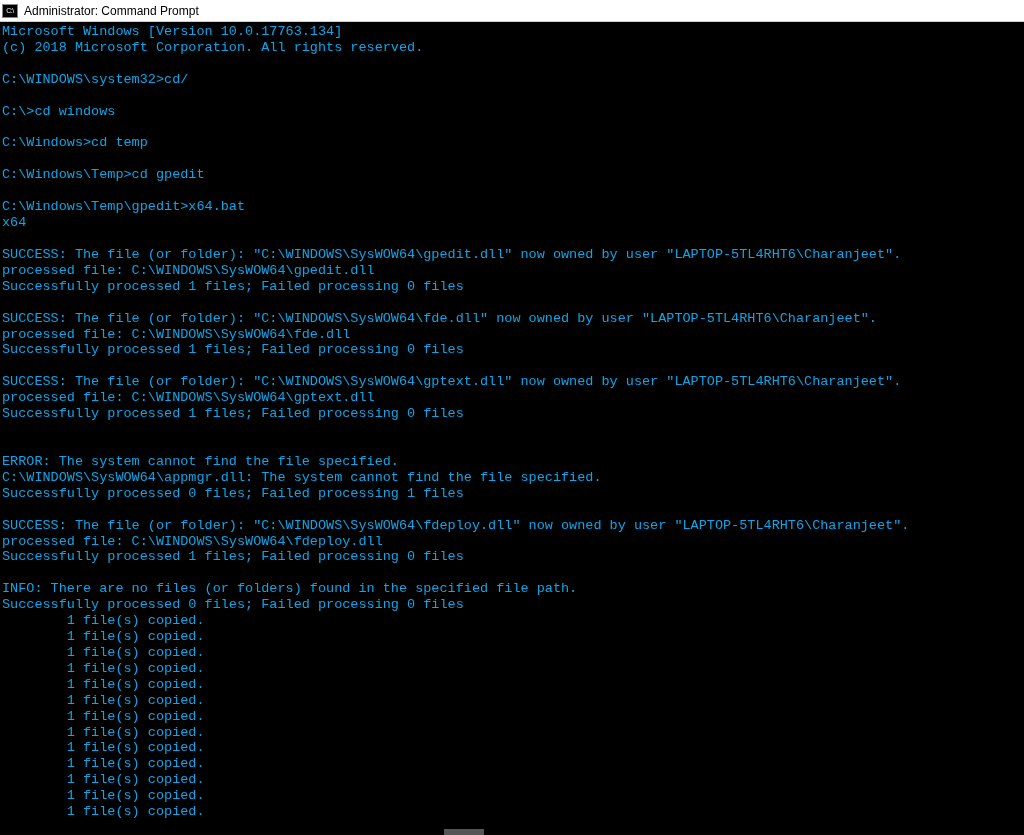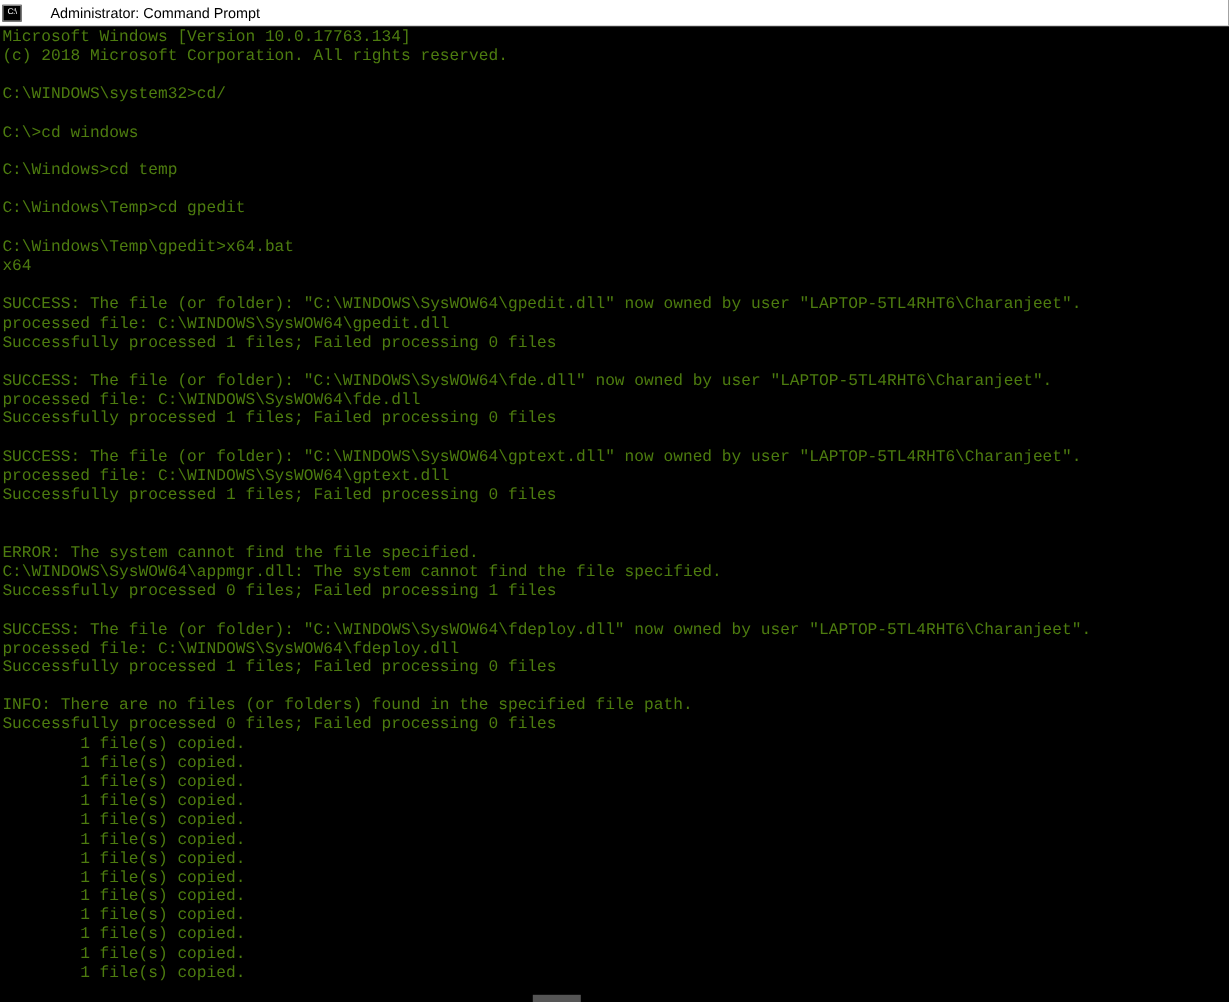--- a/index.html
+++ b/index.html
@@ -16,21 +16,21 @@
       color: #ccc;
       overflow: hidden;
     }
     .titlebar {
       height: 22px;
       background: #fff;
       border-bottom: 1px solid #ccc;
       display: flex;
       align-items: center;
       padding-left: 2px;
-      gap: 24px;
+      gap: 6px;
     }
     .titlebar-icon {
       width: 16px;
       height: 14px;
       background: #000;
       border: 1px solid #888;
       display: flex;
       align-items: center;
       justify-content: center;
       font-size: 7px;
@@ -38,21 +38,21 @@
       font-family: sans-serif;
       letter-spacing: -0.5px;
     }
     .titlebar-text {
       font-family: 'Segoe UI', Tahoma, sans-serif;
       font-size: 12px;
       color: #000;
     }
     .terminal {
       background: #000;
-      color: #4d7c0f;
+      color: #0ea5e9;
       padding: 2px 0 0 2px;
       line-height: 1.18;
       white-space: pre;
       font-family: Consolas, 'Courier New', monospace;
       font-size: 13.5px;
       height: calc(835px - 22px);
       overflow: hidden;
     }
     .terminal div {
       white-space: pre;

